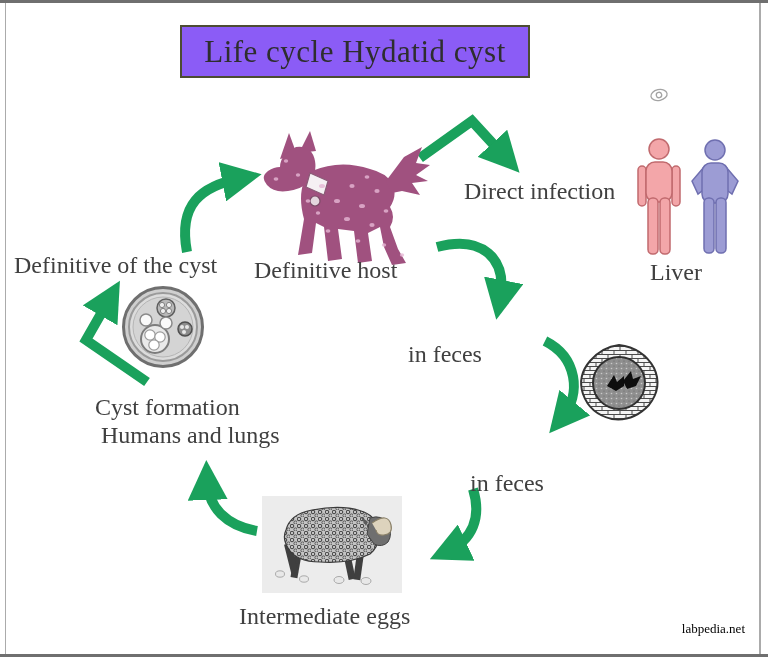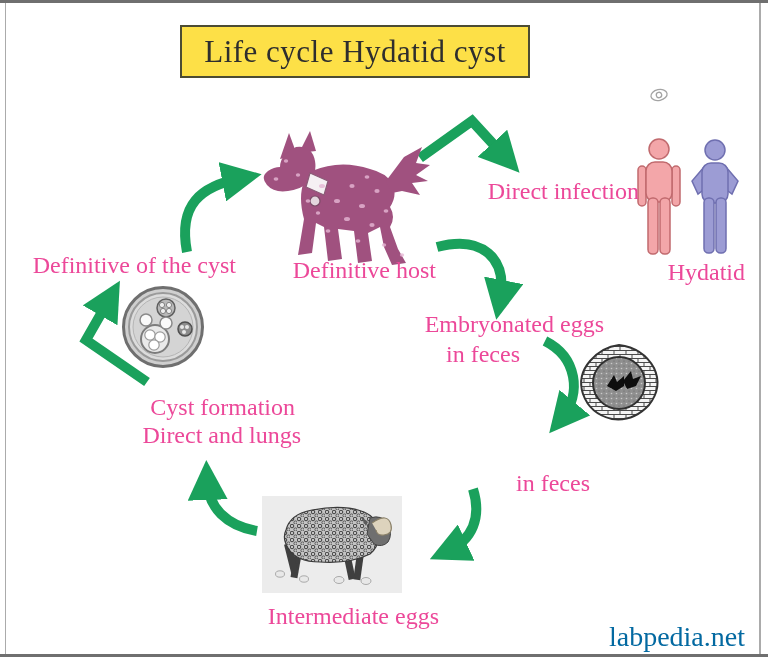--- a/index.html
+++ b/index.html
@@ -2,26 +2,26 @@
 <html><head>
 <meta charset="utf-8">
 <style>
   html,body{margin:0;padding:0;background:#fff;}
   #stage{position:relative;width:768px;height:662px;background:#ffffff;overflow:hidden;
          font-family:"Liberation Serif", serif;}
   .frame{position:absolute;background:#6f6f6f;}
   .frame.side{background:#ababab;}
   .abs{position:absolute;}
   #title-box{position:absolute;left:180px;top:25px;width:346px;height:49px;
-             background:#fde047;border:2px solid #4c4c33;
+             background:#8b5cf6;border:2px solid #4c4c33;
              display:flex;align-items:center;justify-content:center;}
   #title-box span{font-size:31px;color:#2e2e2e;letter-spacing:0.5px;}
-  .lbl{position:absolute;font-size:24px;color:#ec4899;text-align:right;white-space:nowrap;}
+  .lbl{position:absolute;font-size:24px;color:#404040;text-align:left;white-space:nowrap;}
   #watermark{position:absolute;left:545px;top:621px;width:200px;text-align:right;
-             font-size:28px;color:#0369a1;}
+             font-size:13px;color:#000000;}
   svg{display:block;}
   #arrows{position:absolute;left:0;top:0;}
 </style>
 </head>
 <body>
 
 <div id="stage">
 
   <div class="frame" style="left:0;top:0;width:768px;height:3px;"></div>
   <div class="frame" style="left:0;top:654px;width:768px;height:3px;"></div>
@@ -179,22 +179,21 @@
     </g>
     <path d="M24,34 Q28,18 50,14 Q82,8 102,16 Q116,22 116,36 Q118,50 108,58 Q88,68 58,66 Q34,66 26,52 Q20,42 24,34 Z" fill="url(#wool)" stroke="#3a3a3a" stroke-width="1.2"></path>
     <polygon points="106,26 98,20 104,30" fill="#5a5a5a"></polygon>
     <path d="M108,22 Q120,18 126,28 Q131,38 126,46 Q120,52 112,48 L105,38 Z" fill="#6f6f6f" stroke="#444" stroke-width="1"></path>
     <path d="M110,27 q16,-11 19,2 q2,9 -7,10 q-7,1 -8,-5" fill="#ddd3bd" stroke="#8a8068" stroke-width="1.2"></path>
   </svg>
 
   <div class="lbl" style="left:14px;top:252px;width:222px;">Definitive of the cyst</div>
   <div class="lbl" style="left:254px;top:257px;width:182px;">Definitive host</div>
   <div class="lbl" style="left:464px;top:178px;width:175px;">Direct infection</div>
-  <div class="lbl" style="left:650px;top:259px;width:95px;">Hydatid</div>
-  <div class="lbl" style="left:399px;top:311px;width:205px;">Embryonated eggs</div>
+  <div class="lbl" style="left:650px;top:259px;width:95px;">Liver</div>
   <div class="lbl" style="left:408px;top:341px;width:112px;">in feces</div>
   <div class="lbl" style="left:470px;top:470px;width:120px;">in feces</div>
   <div class="lbl" style="left:95px;top:394px;width:200px;">Cyst formation</div>
-  <div class="lbl" style="left:101px;top:422px;width:200px;">Direct and lungs</div>
+  <div class="lbl" style="left:101px;top:422px;width:200px;">Humans and lungs</div>
   <div class="lbl" style="left:239px;top:603px;width:200px;">Intermediate eggs</div>
 
   <div id="watermark">labpedia.net</div>
 </div>
 
 </body></html>

